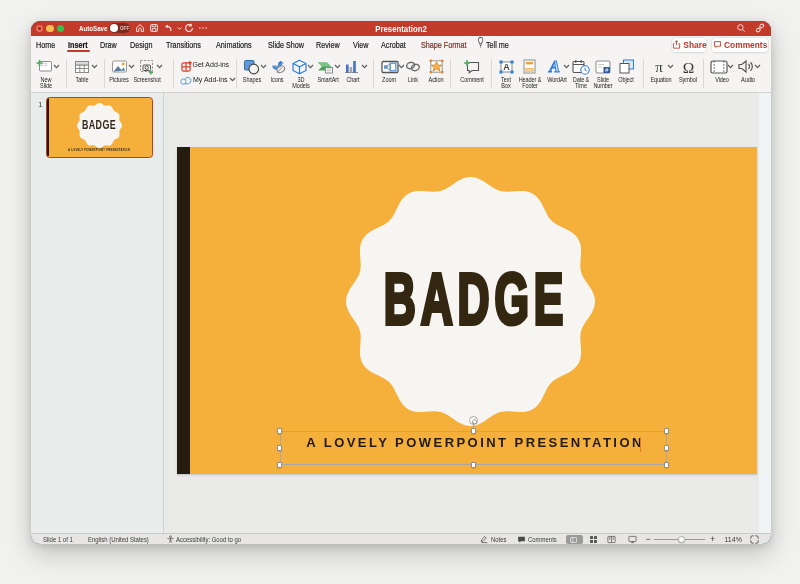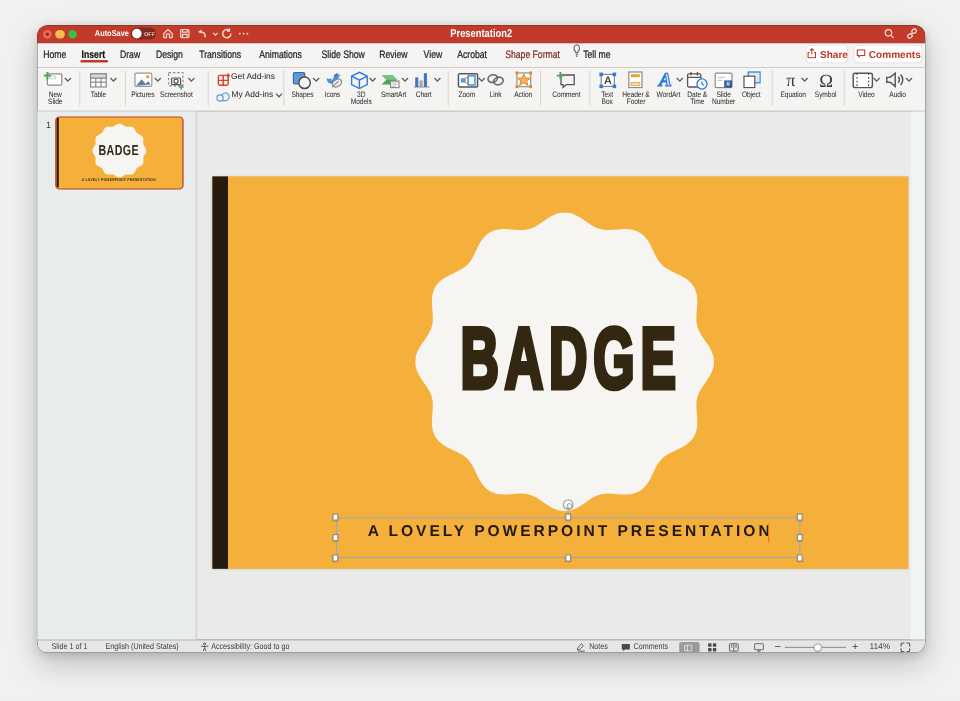--- a/index.html
+++ b/index.html
@@ -1,19 +1,19 @@
 <!DOCTYPE html>
 <html><head>
 <meta charset="utf-8">
 <style>
   * { margin:0; padding:0; box-sizing:border-box; }
   html,body { width:800px; height:584px; background:#f1f1ef; font-family:"Liberation Sans", sans-serif; overflow:hidden; }
   #win {
     position:absolute; left:30.5px; top:20.5px; width:740px; height:523.5px;
-    border-radius:9px; background:#000000; overflow:hidden;
+    border-radius:9px; background:#0369a1; overflow:hidden;
     box-shadow: 0 10px 26px rgba(0,0,0,0.20), 0 2px 8px rgba(0,0,0,0.12);
   }
   
   #titlebar { position:absolute; left:0; top:0; width:740px; height:15px; background:#c23a2a; }
   .tl { position:absolute; top:4.3px; width:7.4px; height:7.4px; border-radius:50%; }
   #tl-red { left:5.6px; background:#ee6a5a; }
   #tl-red::after { content:""; position:absolute; left:2.3px; top:2.3px; width:2.8px; height:2.8px; border-radius:50%; background:#8e2f1f; }
   #tl-yel { left:15.8px; background:#f5bd4f; }
   #tl-grn { left:26.3px; background:#38c149; }
   #autosave { position:absolute; left:48px; top:0; height:15px; line-height:15.5px; color:#fff; font-size:7px; font-weight:bold; transform:scaleX(0.88); transform-origin:left center; }

